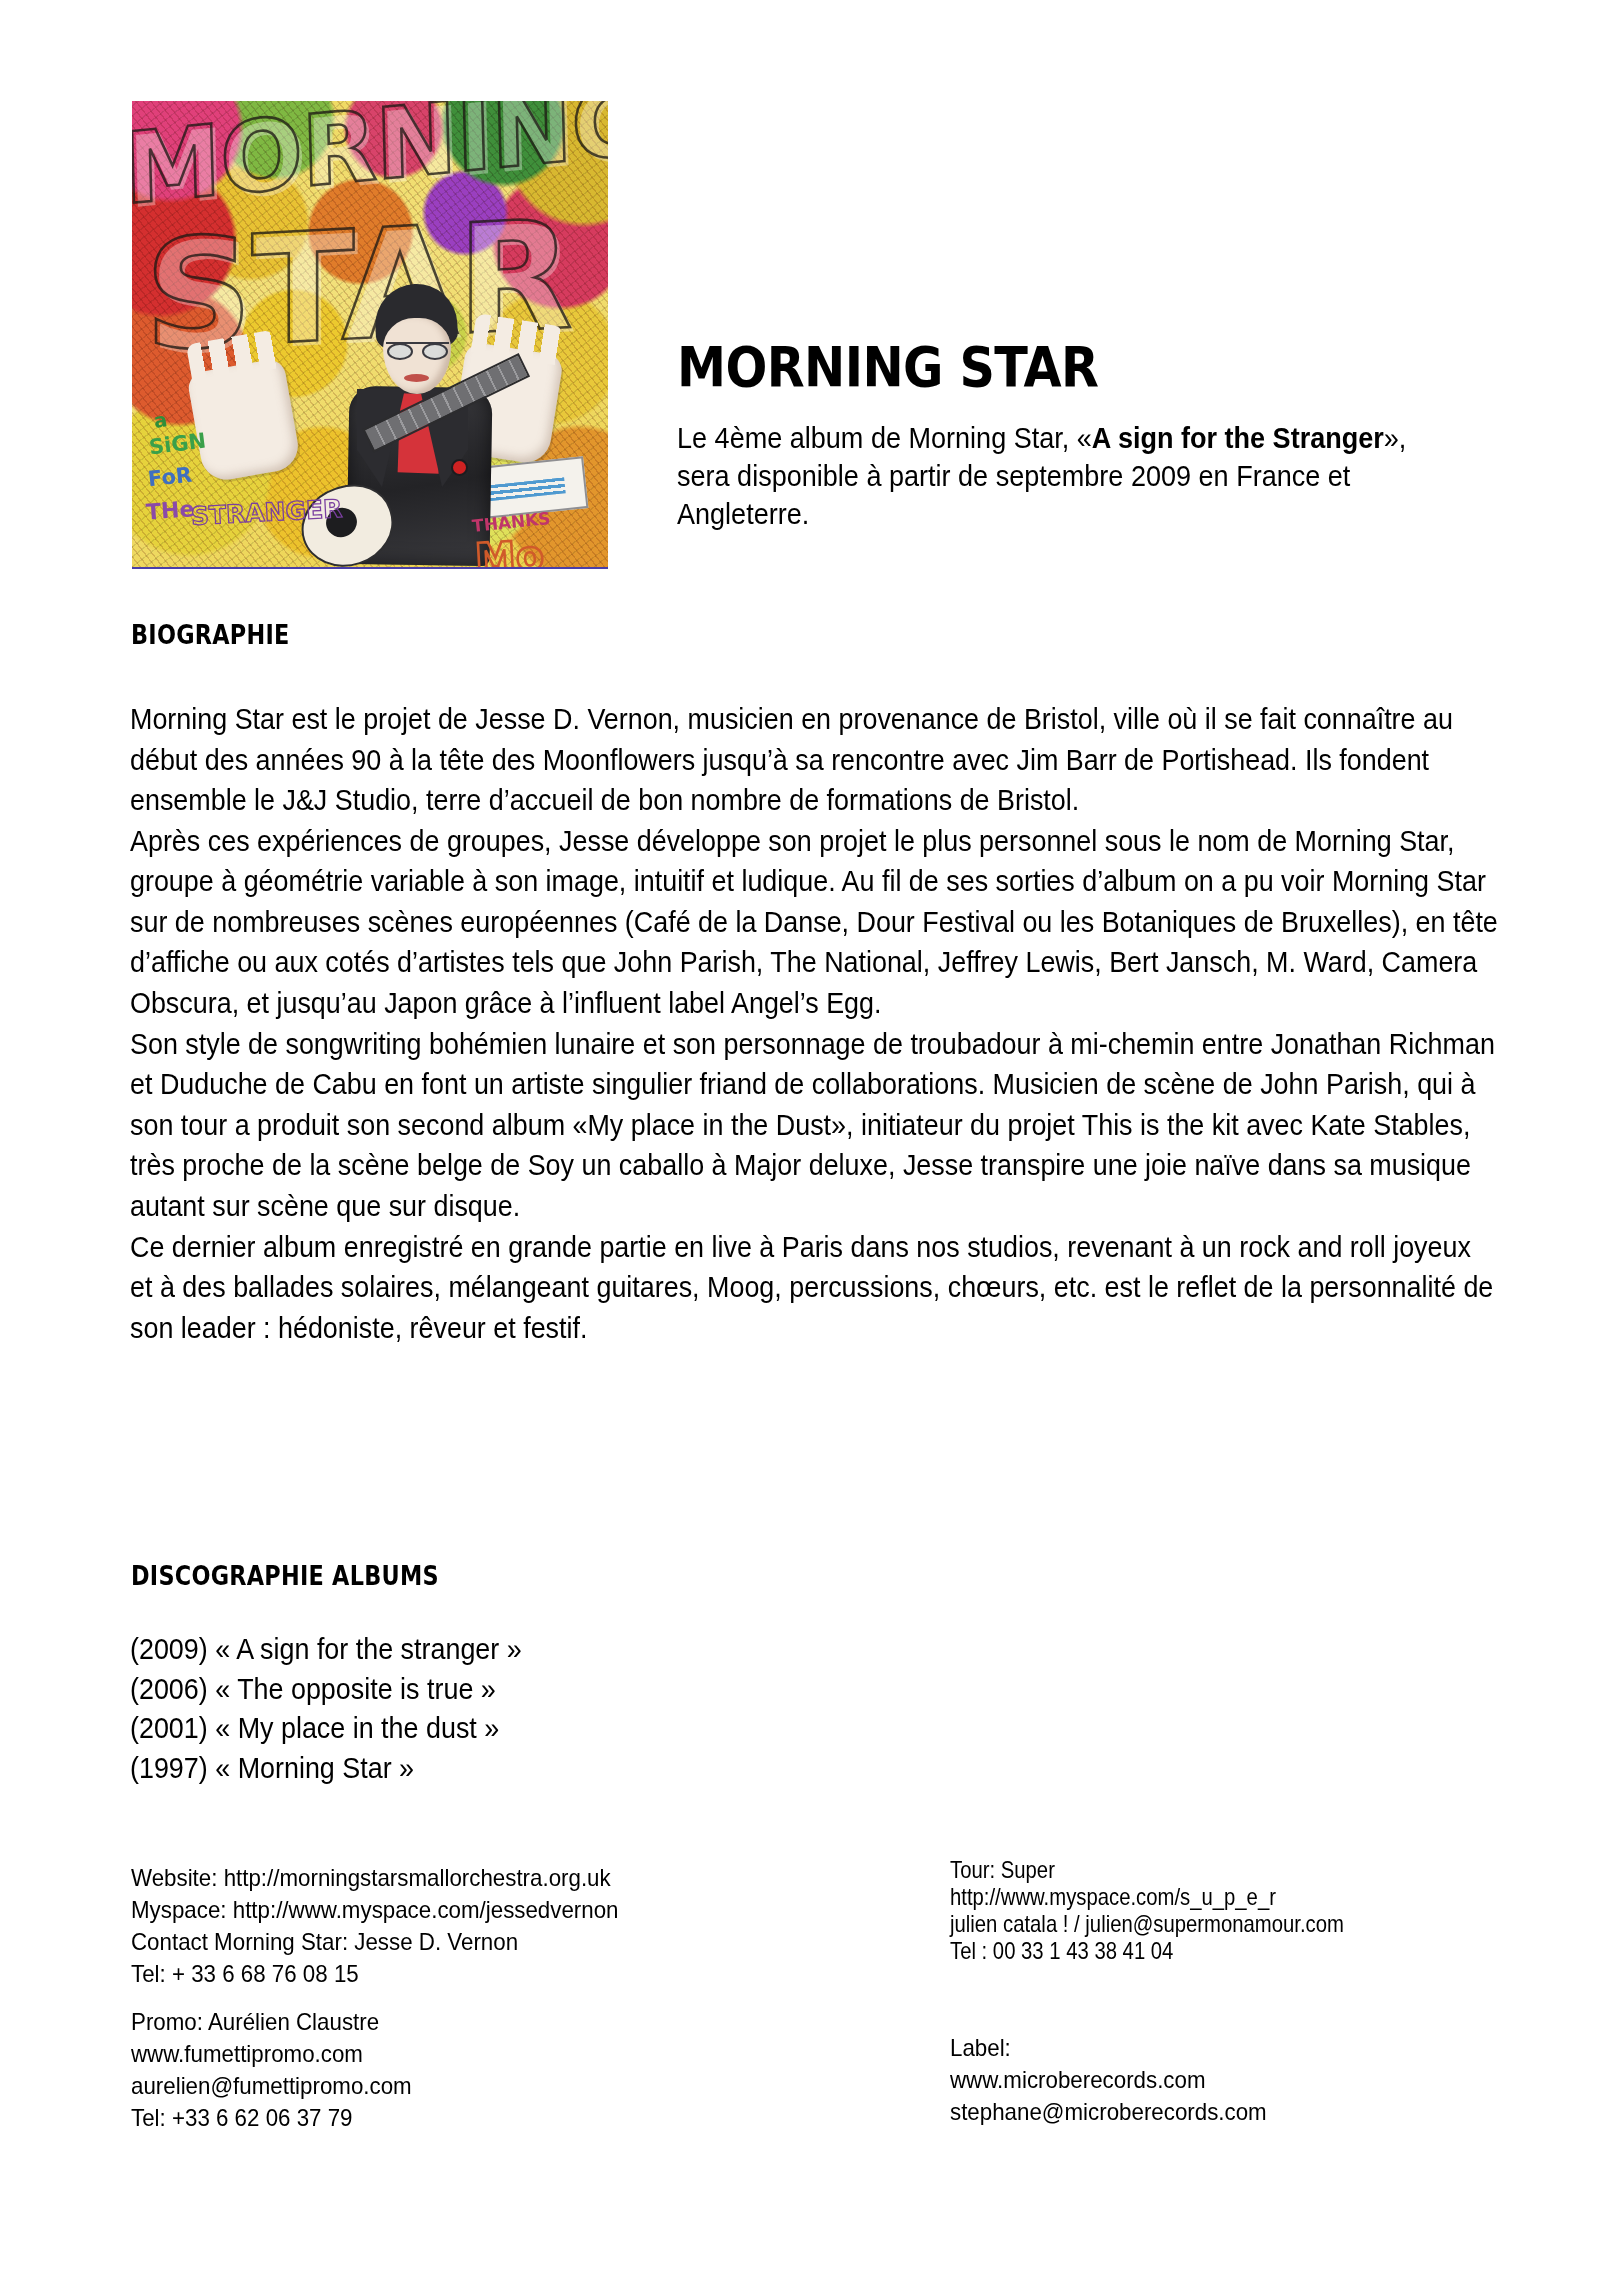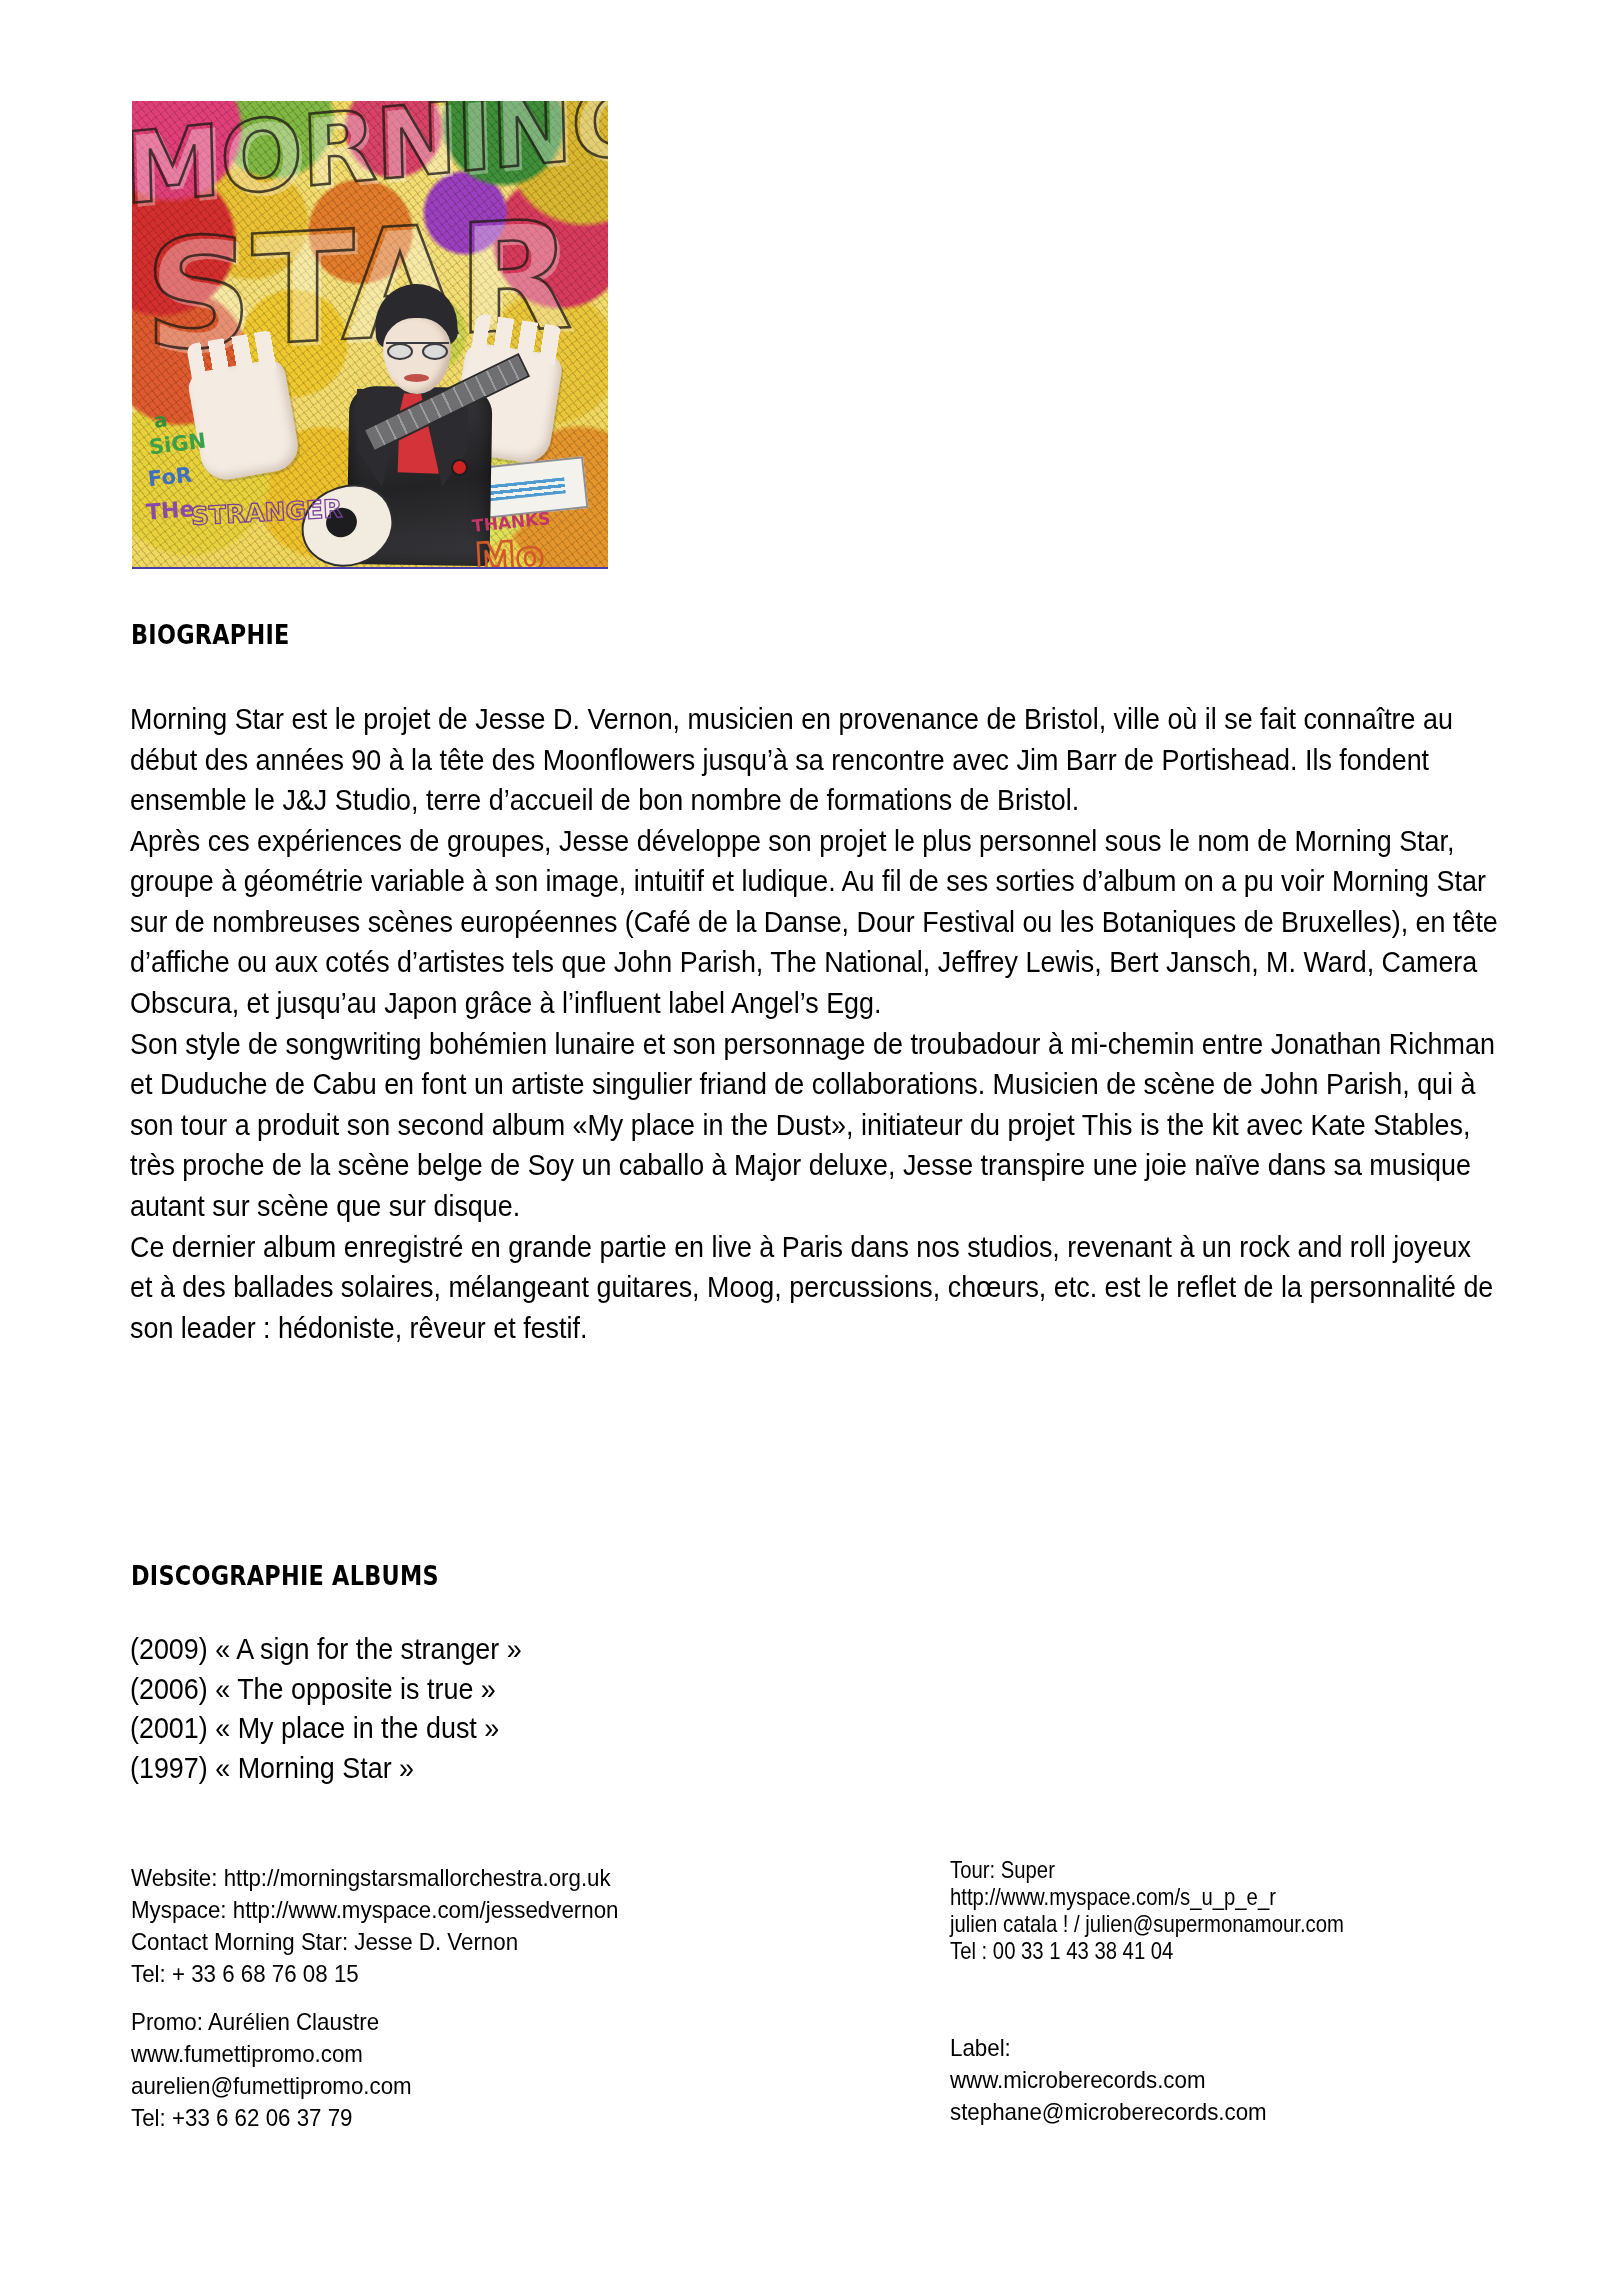--- a/index.html
+++ b/index.html
@@ -377,20 +377,24 @@
 
     <div class="cover-tag tag-a">a</div>
     <div class="cover-tag tag-sign">SiGN</div>
     <div class="cover-tag tag-for">FoR</div>
     <div class="cover-tag tag-the">THe</div>
     <div class="cover-tag tag-strang">STRANGER</div>
     <div class="cover-tag tag-thanks">THANKS</div>
     <div class="cover-tag tag-mo">Mo</div>
   </div>
 
+  <div id="headline-block">
+    <h1 id="doc-title">MORNING STAR</h1>
+    <div id="release-note"><span>Le 4ème album de Morning Star, «</span><b>A sign for the Stranger</b><span>», sera disponible à partir de septembre 2009 en France et Angleterre.</span></div>
+  </div>
 
   <div class="section-heading" id="heading-biographie">BIOGRAPHIE</div>
 
   <div id="bio-body">
     <p>Morning Star est le projet de Jesse D. Vernon, musicien en provenance de Bristol, ville où il se fait connaître au début des années 90 à la tête des Moonflowers jusqu’à sa rencontre avec Jim Barr de Portishead. Ils fondent ensemble le J&amp;J Studio, terre d’accueil de bon nombre de formations de Bristol.</p>
     <p>Après ces expériences de groupes, Jesse développe son projet le plus personnel sous le nom de Morning Star, groupe à géométrie variable à son image, intuitif et ludique. Au fil de ses sorties d’album on a pu voir Morning Star sur de nombreuses scènes européennes (Café de la Danse, Dour Festival ou les Botaniques de Bruxelles), en tête d’affiche ou aux cotés d’artistes tels que John Parish, The National, Jeffrey Lewis, Bert Jansch, M. Ward, Camera Obscura, et jusqu’au Japon grâce à l’influent label Angel’s Egg.</p>
     <p>Son style de songwriting bohémien lunaire et son personnage de troubadour à mi-chemin entre Jonathan Richman et Duduche de Cabu en font un artiste singulier friand de collaborations. Musicien de scène de John Parish, qui à son tour a produit son second album «My place in the Dust», initiateur du projet This is the kit avec Kate Stables, très proche de la scène belge de Soy un caballo à Major deluxe, Jesse transpire une joie naïve dans sa musique autant sur scène que sur disque.</p>
     <p>Ce dernier album enregistré en grande partie en live à Paris dans nos studios, revenant à un rock and roll joyeux et à des ballades solaires, mélangeant guitares, Moog, percussions, chœurs, etc. est le reflet de la personnalité de son leader : hédoniste, rêveur et festif.</p>
   </div>
 

